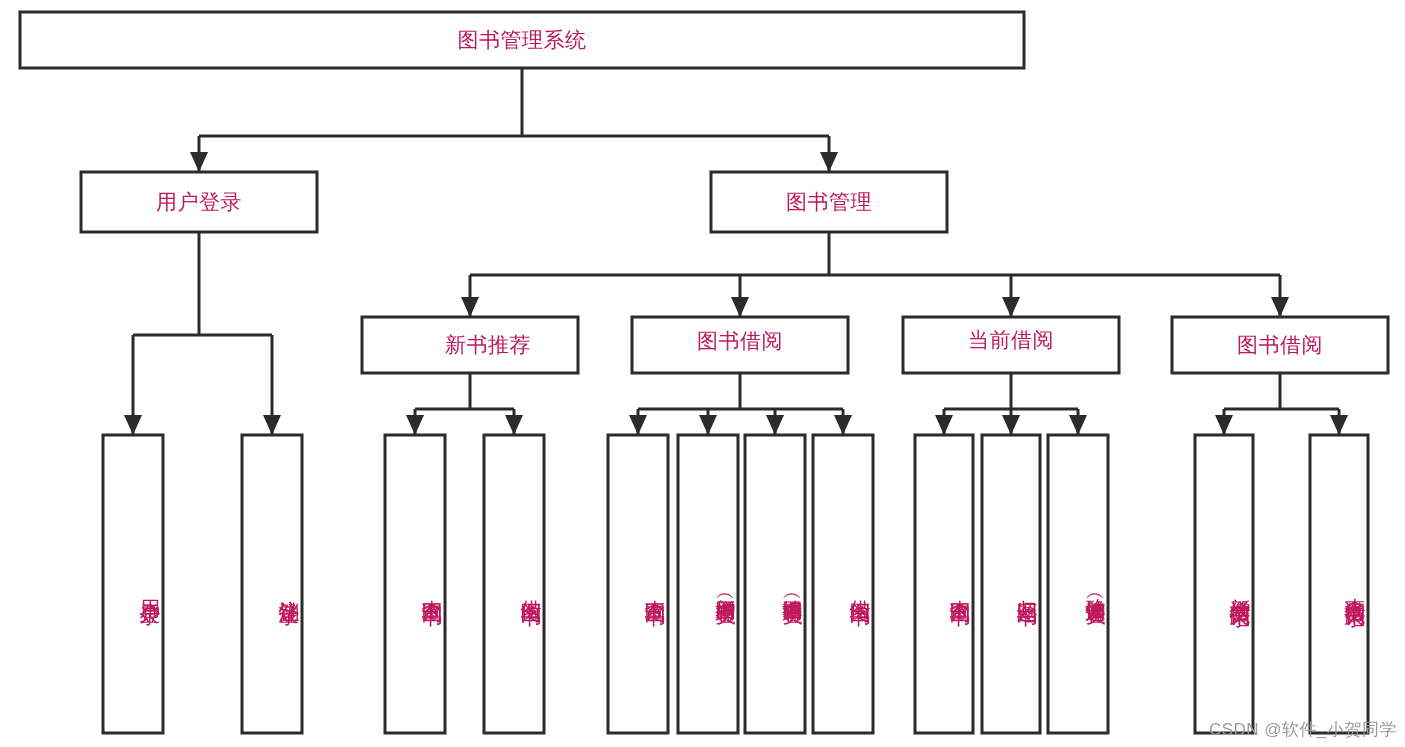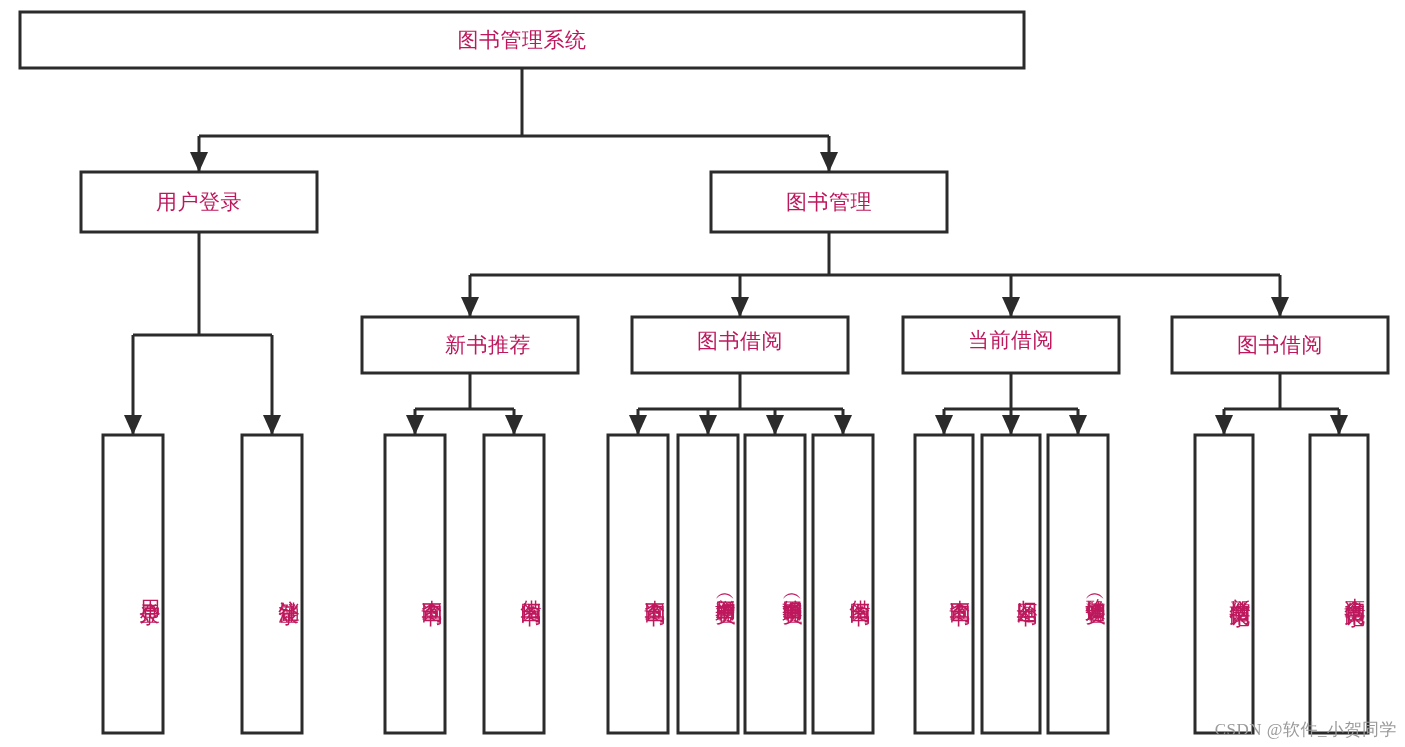--- a/index.html
+++ b/index.html
@@ -69,21 +69,21 @@
   .node-label.vertical.tall-text {
     font-size: 20px;
     letter-spacing: 1px;
   }
   #watermark {
     position: absolute;
     right: 8px;
     bottom: 6px;
     font-size: 17px;
     color: #9a9a9a;
-    font-family: Liberation Serif, serif;
+    font-family: Liberation Sans, sans-serif;
     letter-spacing: 0.5px;
     white-space: nowrap;
   }
 </style>
 </head>
 <body>
 
 <div id="diagram-root">
 
   <svg id="tree-svg" viewBox="0 0 1405 747" xmlns="http://www.w3.org/2000/svg">

